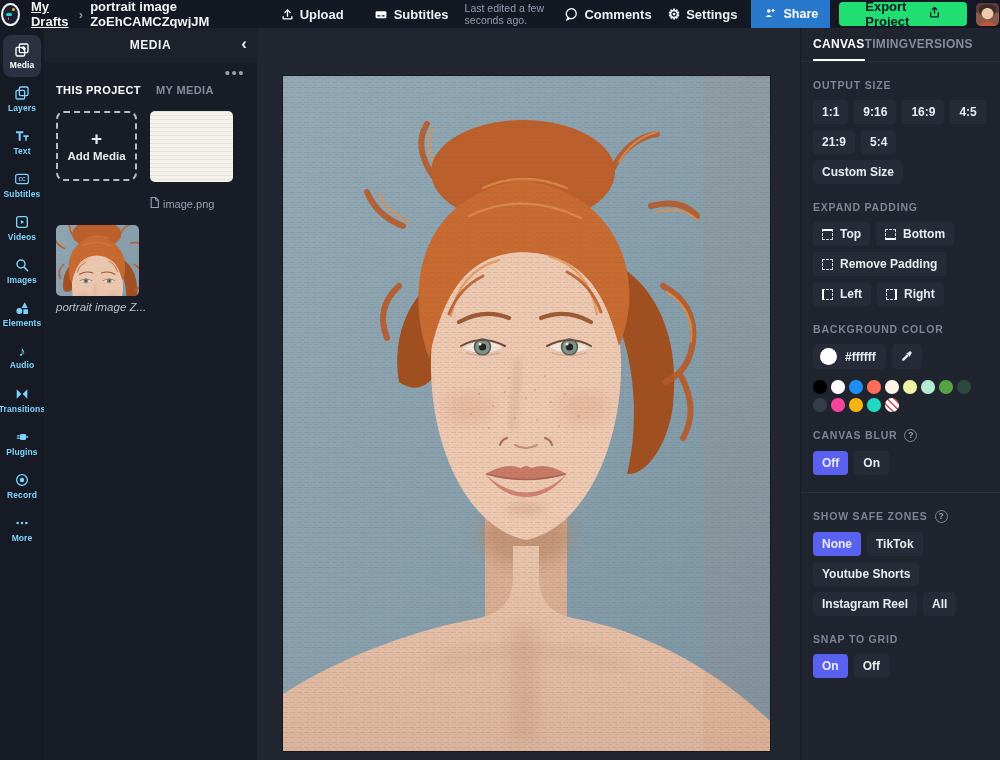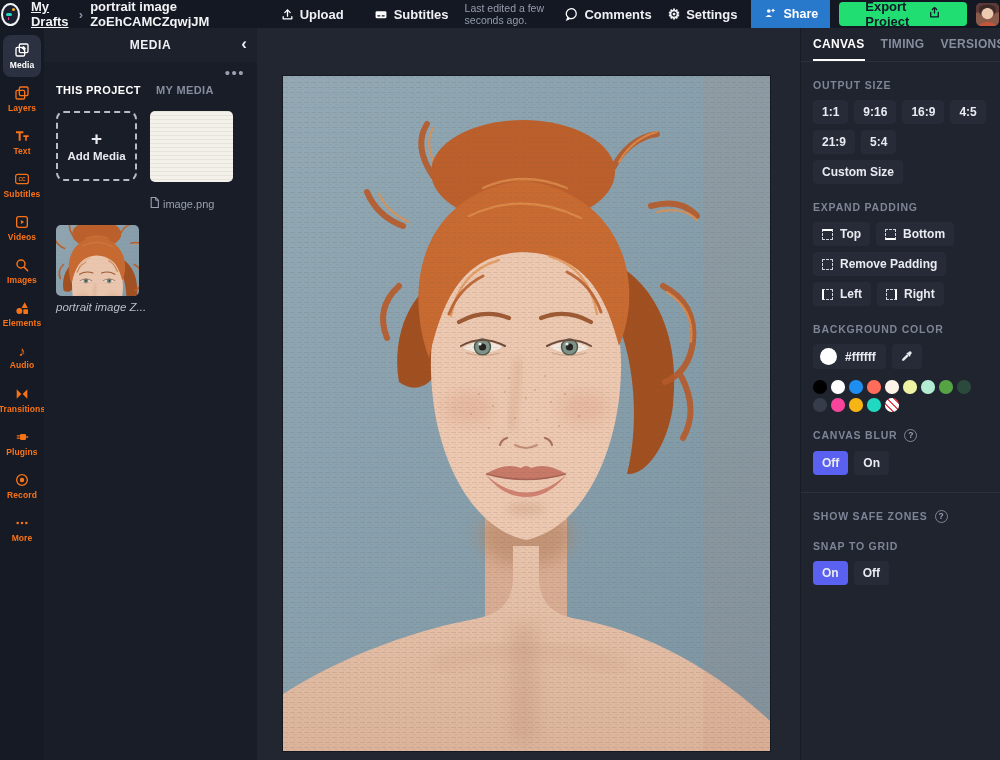--- a/index.html
+++ b/index.html
@@ -32,21 +32,21 @@
   .btn-export { margin-left:9px; background:#21de73; border-radius:4px; height:24px; padding:0 26px;
     display:flex; align-items:center; gap:8px; font-weight:bold; font-size:13px; color:#101726; cursor:pointer; }
   .avatar { margin-left:9px; width:23px; height:23px; border-radius:5px; overflow:hidden; flex:0 0 23px; cursor:pointer; }
 
   
   .main { flex:1; display:flex; min-height:0; }
 
   
   .rail { width:44px; flex:0 0 44px; background:#161a25; padding-top:7px; display:flex; flex-direction:column; }
   .rail-item { margin:0 3px 1px 3px; height:42px; border-radius:8px; display:flex; flex-direction:column;
-    align-items:center; justify-content:center; gap:2px; color:#f97316; cursor:pointer; }
+    align-items:center; justify-content:center; gap:2px; color:#7dd3fc; cursor:pointer; }
   .rail-item.active { background:#2b3140; color:#ffffff; }
   .rail-item .lbl { font-size:8.5px; font-weight:bold; letter-spacing:.1px; }
   .rail-item svg, .rail-item .glyph { display:block; }
   .glyph { font-size:14px; line-height:14px; }
 
   
   .media-panel { width:213px; flex:0 0 213px; background:#191d28; display:flex; flex-direction:column; }
   .mp-header { height:34px; flex:0 0 34px; background:#1d212c; position:relative; display:flex;
     align-items:center; justify-content:center; }
   .mp-title { font-size:12px; font-weight:bold; letter-spacing:.6px; color:#f0f1f4; }
@@ -71,21 +71,21 @@
 
   
   .workspace { flex:1; background:#212631; position:relative; min-width:0; }
   .canvas-img { position:absolute; left:26px; top:48px; width:487px; height:675px;
     box-shadow:0 0 0 1px rgba(0,0,0,.35); cursor:pointer; }
   .canvas-img svg { display:block; }
 
   
   .right-panel { width:200px; flex:0 0 200px; background:#20242f; border-left:1px solid #171b26;
     color:#e9ebf1; overflow:hidden; }
-  .rp-tabs { display:flex; gap:16px; padding:0 12px; height:34px; align-items:flex-end;
+  .rp-tabs { display:flex; padding:0 12px; height:34px; align-items:flex-end;
     border-bottom:1px solid #2c303c; }
   .rp-tab { font-size:12px; font-weight:bold; letter-spacing:.3px; color:#868d9e; padding-bottom:8px;
     border-bottom:2px solid transparent; cursor:pointer; }
   .rp-tab.active { color:#fff; border-bottom-color:#fff; }
   .rp-body { padding:0 12px 14px 12px; }
   .sec-label { display:flex; align-items:center; font-size:10.5px; font-weight:bold; letter-spacing:.8px;
     color:#7e8596; margin:17px 0 9px 0; }
   .btn-row { display:flex; flex-wrap:wrap; gap:6px; }
   .pill { background:#262b37; border-radius:4px; padding:5px 9px; font-size:12px; font-weight:bold;
     color:#e9ebf1; cursor:pointer; display:flex; align-items:center; gap:7px; white-space:nowrap; }
@@ -562,20 +562,27 @@
           <span class="pill active">Off</span>
           <span class="pill">On</span>
         </div>
 
         <div class="divider"></div>
 
         <div class="sec-label">
           <span>SHOW SAFE ZONES</span>
           <span class="help">?</span>
         </div>
+        <div class="btn-row">
+          <span class="pill active">None</span>
+          <span class="pill">TikTok</span>
+          <span class="pill">Youtube Shorts</span>
+          <span class="pill">Instagram Reel</span>
+          <span class="pill">All</span>
+        </div>
 
         <div class="sec-label">SNAP TO GRID</div>
         <div class="btn-row">
           <span class="pill active">On</span>
           <span class="pill">Off</span>
         </div>
 
       </div>
     </div>
   </div>

